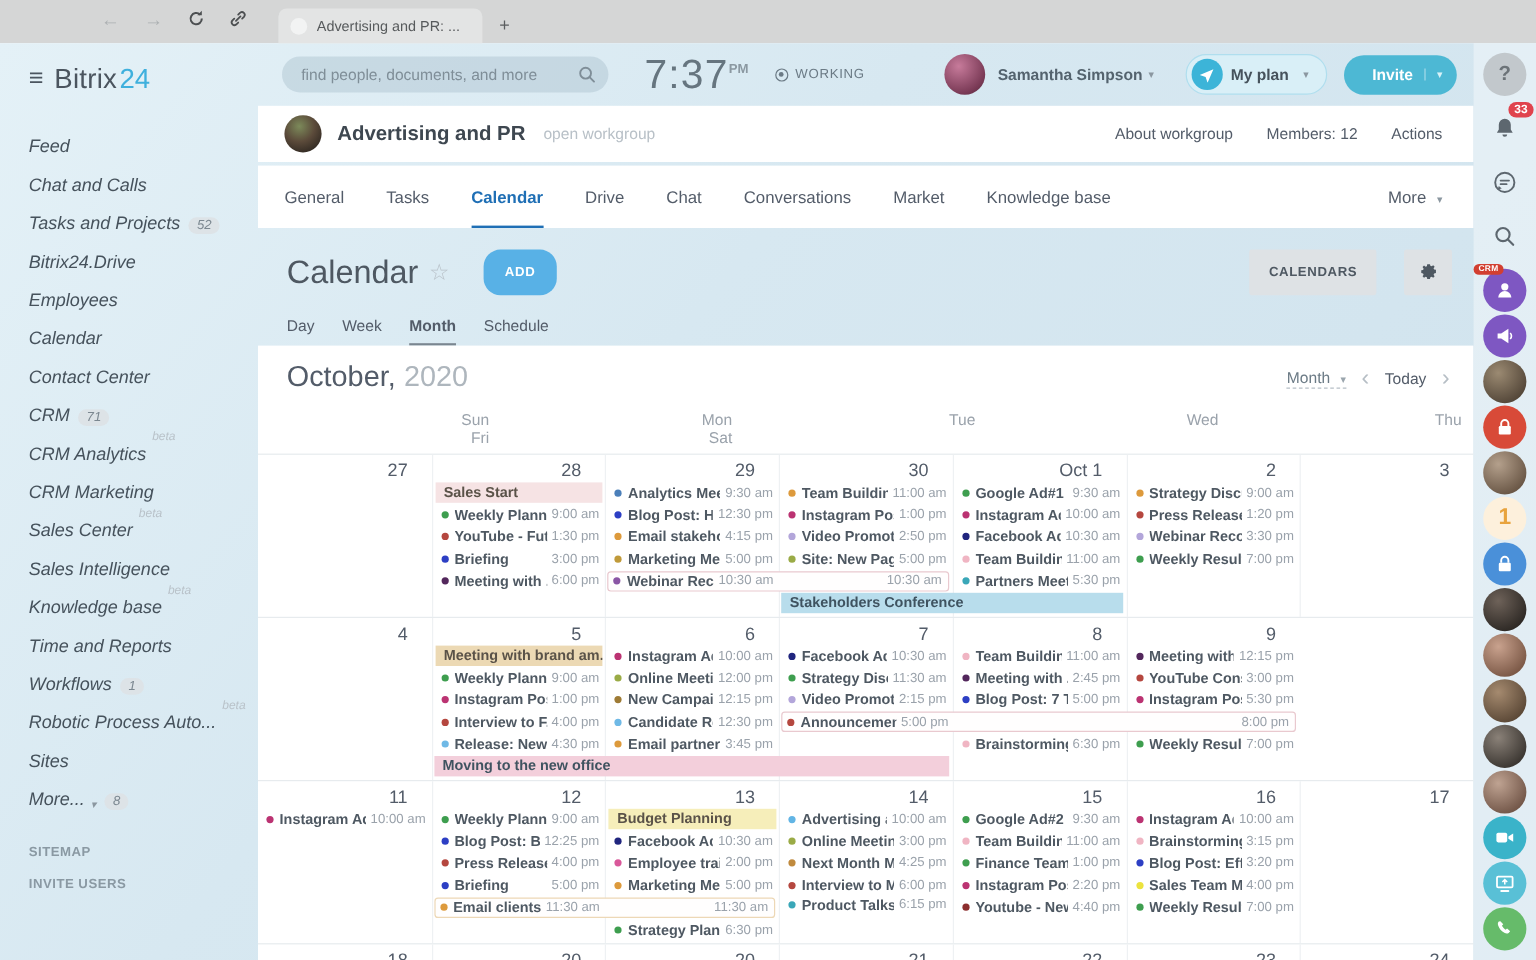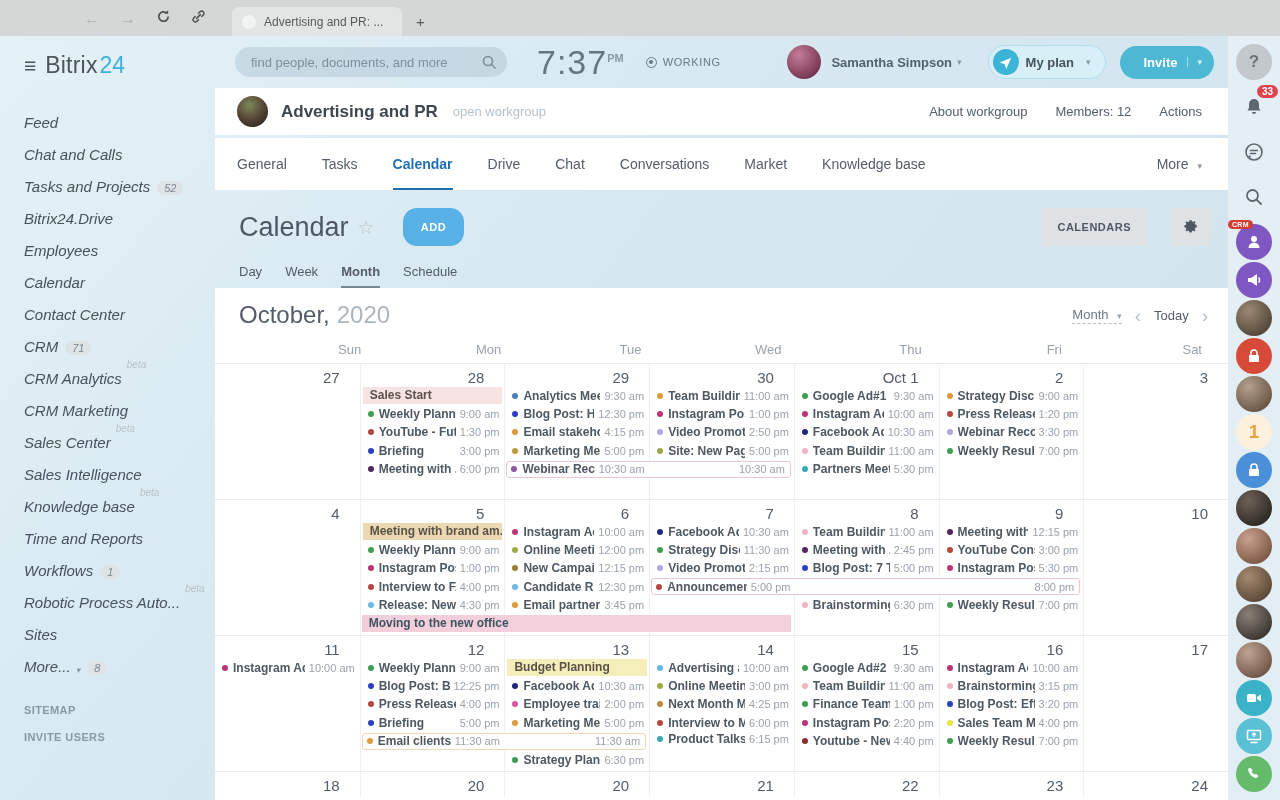--- a/index.html
+++ b/index.html
@@ -102,21 +102,21 @@
   .cal-panel { background:#fff; flex:1; min-height:0; display:flex; flex-direction:column; overflow:hidden; }
   .month-hd { flex:none; display:flex; align-items:center; padding:13px 20px 4px 24px; }
   .m-name { font-size:24px; color:#535c69; }
   .m-year { font-size:24px; color:#aeb6bd; margin-left:7px; }
   .m-right { margin-left:auto; display:flex; align-items:center; gap:13px; }
   .m-mode { font-size:13px; color:#6b7a85; border-bottom:1px dashed #b6bfc6; padding-bottom:1px; cursor:pointer; }
   .m-mode .caret { color:#9aa5ad; }
   .m-arrow { font-size:19px; color:#b6bec5; cursor:pointer; line-height:1; }
   .m-today { font-size:13px; color:#535c69; cursor:pointer; }
 
-  .weekday-row { flex:none; display:grid; grid-template-columns:repeat(7,1fr); padding:9px 16px 6px; }
+  .weekday-row { flex:none; display:grid; grid-template-columns:repeat(5,1fr); padding:9px 0 6px; }
   .weekday-row span { text-align:right; padding-right:10px; font-size:13px; color:#9aa2ab; }
 
   .week-row { position:relative; height:136px; flex:none; border-top:1px solid #e7ebee;
     display:grid; grid-template-columns:repeat(7,1fr); }
   .week-row.partial { height:26px; }
   .day-cell { position:relative; border-left:1px solid #eef1f3; }
   .day-cell:first-child { border-left:none; }
   .day-num { position:absolute; top:5px; right:20px; font-size:15px; color:#535c69; }
 
   .evt { position:absolute; left:3px; right:1px; height:17px; display:flex; align-items:center;
@@ -480,20 +480,21 @@
                 <span class="day-num">3</span>
               </div>
               <div class="span-box span-outline" style="left: calc(28.5714% + 2px); width: calc(28.5714% - 5px); top: 96.6px; border-color: rgb(233, 201, 207); grid-template-columns: repeat(2, 1fr);">
                 <div class="seg">
                   <span class="dot" style="background: rgb(138, 86, 165);"></span>
                   <span class="evt-label">Webinar Reco...</span>
                   <span class="evt-time">10:30 am</span>
                 </div>
                 <div class="seg end">10:30 am</div>
               </div>
+              <div class="span-box span-banner" style="left: calc(42.8571% + 2px); width: calc(28.5714% - 5px); top: 115px; background: rgb(184, 221, 236);">Stakeholders Conference</div>
             </div>
             <div class="week-row">
               <div class="day-cell">
                 <span class="day-num">4</span>
               </div>
               <div class="day-cell">
                 <span class="day-num">5</span>
                 <div class="cell-banner" style="background: rgb(236, 217, 180); top: 23px;">Meeting with brand am...</div>
                 <div class="evt" style="top: 41.4px;">
                   <span class="dot" style="background: rgb(62, 158, 79);"></span>
@@ -600,23 +601,20 @@
                 <div class="evt" style="top: 59.8px;">
                   <span class="dot" style="background: rgb(187, 51, 114);"></span>
                   <span class="evt-label">Instagram Post</span>
                   <span class="evt-time">5:30 pm</span>
                 </div>
                 <div class="evt" style="top: 96.6px;">
                   <span class="dot" style="background: rgb(62, 158, 79);"></span>
                   <span class="evt-label">Weekly Result...</span>
                   <span class="evt-time">7:00 pm</span>
                 </div>
-              </div>
-              <div class="day-cell">
-                <span class="day-num">10</span>
               </div>
               <div class="span-box span-outline" style="left: calc(42.8571% + 2px); width: calc(42.8571% - 5px); top: 78.2px; border-color: rgb(233, 201, 207); grid-template-columns: repeat(3, 1fr);">
                 <div class="seg">
                   <span class="dot" style="background: rgb(181, 71, 63);"></span>
                   <span class="evt-label">Announcemen...</span>
                   <span class="evt-time">5:00 pm</span>
                 </div>
                 <div class="seg"></div>
                 <div class="seg end">8:00 pm</div>
               </div>

